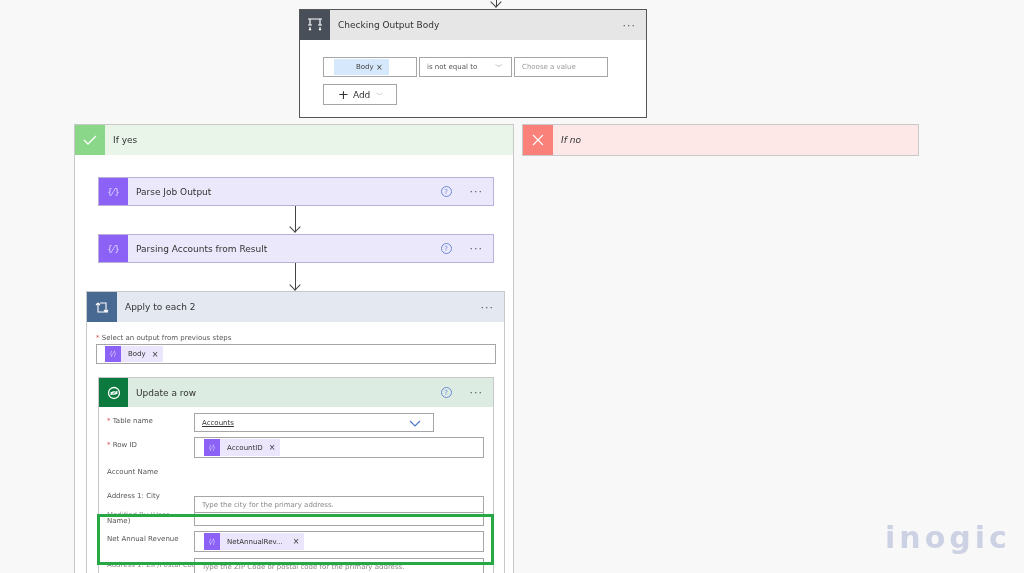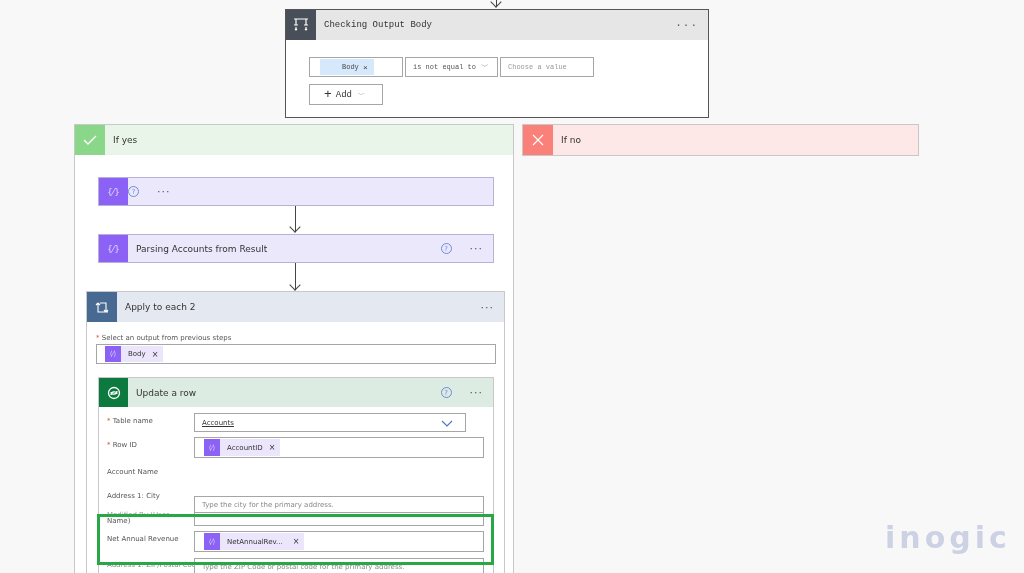--- a/index.html
+++ b/index.html
@@ -20,21 +20,21 @@
   .req { color: #d9534f; }
   .arrow-line { position: absolute; width: 1px; background: #444; }
   .arrow-head { position: absolute; width: 8px; height: 8px; border-right: 1px solid #444; border-bottom: 1px solid #444; transform: rotate(45deg); }
 </style>
 </head>
 <body>
 
 <div class="arrow-line" style="left:496px;top:0;height:6px;"></div>
 <div class="arrow-head" style="left:492px;top:-2px;"></div>
 
-<div class="card" style="left:285px;top:9px;width:424px;height:109px;border-color:#555;font-family:Liberation Mono, monospace;">
+<div class="card" style="left:299px;top:9px;width:348px;height:109px;border-color:#555;">
   <div class="hdr" style="height:30px;background:#e6e6e6;">
     <div class="ico" style="width:30px;background:#484f58;">
       <svg width="16" height="14" viewBox="0 0 16 14">
           <path d="M1 1h14M3 1v6M13 1v6M1 7h4M11 7h4M3 9v3M13 9v3M2 11l1 1 1-1M12 11l1 1 1-1" stroke="#fff" stroke-width="1.2" fill="none"></path>
         </svg>
     </div>
     <span class="title">Checking Output Body</span>
     <span class="dots">···</span>
   </div>
   <div class="inp" style="left:23px;top:47px;width:94px;height:20px;padding-left:10px;">
@@ -62,33 +62,34 @@
     <div class="ico" style="width:30px;background:#8ad78a;">
       <svg width="14" height="10" viewBox="0 0 14 10">
           <path d="M1 5l4 4 8-8" stroke="#fff" stroke-width="1.3" fill="none"></path>
         </svg>
     </div>
     <span class="title">If yes</span>
   </div>
 </div>
 
 <div class="card" style="left:522px;top:124px;width:397px;height:32px;background:#fde7e7;">
-  <div class="hdr" style="height:30px;">
+  <div class="hdr" style="height:30px;font-style:italic;">
     <div class="ico" style="width:30px;background:#f9817a;">
       <svg width="12" height="12" viewBox="0 0 12 12">
           <path d="M1 1l10 10M11 1L1 11" stroke="#fff" stroke-width="1.1"></path>
         </svg>
     </div>
     <span class="title">If no</span>
   </div>
 </div>
 
 <div class="card" style="left:98px;top:177px;width:396px;height:29px;background:#ece8fb;border-color:#b8b0d8;">
   <div class="hdr" style="height:27px;">
     <div class="ico" style="width:29px;background:#8b62f5;font-size:9px;color:#e0d6ff;">{⁄}</div>
+    <span class="title">Parse Job Output</span>
     <span class="help">?</span>
     <span class="dots">···</span>
   </div>
 </div>
 
 <div class="arrow-line" style="left:295px;top:206px;height:26px;"></div>
 <div class="arrow-head" style="left:291px;top:223px;"></div>
 
 <div class="card" style="left:98px;top:234px;width:396px;height:29px;background:#ece8fb;border-color:#b8b0d8;">
   <div class="hdr" style="height:27px;">
@@ -129,21 +130,21 @@
           <circle cx="7" cy="7" r="5.5" stroke="#fff" stroke-width="1.3" fill="none"></circle>
           <path d="M4 9c0-4 6-4 6-1M10 5c0 4-6 4-6 1" stroke="#fff" stroke-width="1.2" fill="none"></path>
         </svg>
     </div>
     <span class="title">Update a row</span>
     <span class="help">?</span>
     <span class="dots">···</span>
   </div>
 
   <div class="lbl" style="left:8px;top:39px;"><span class="req">*</span> <span>Table name</span></div>
-  <div class="inp" style="left:95px;top:35px;width:272px;height:19px;color:#333;text-decoration:underline;">
+  <div class="inp" style="left:95px;top:35px;width:240px;height:19px;color:#333;text-decoration:underline;">
     <span>Accounts</span>
     <svg style="position:absolute;right:12px;top:6px;" width="12" height="7" viewBox="0 0 12 7">
         <path d="M1 1l5 5 5-5" stroke="#4a77c9" stroke-width="1.2" fill="none"></path>
       </svg>
   </div>
 
   <div class="lbl" style="left:8px;top:63px;"><span class="req">*</span> <span>Row ID</span></div>
   <div class="inp" style="left:95px;top:59px;width:290px;height:21px;padding-left:9px;">
     <span class="token">
       <span class="ti">⟨⁄⟩</span>

